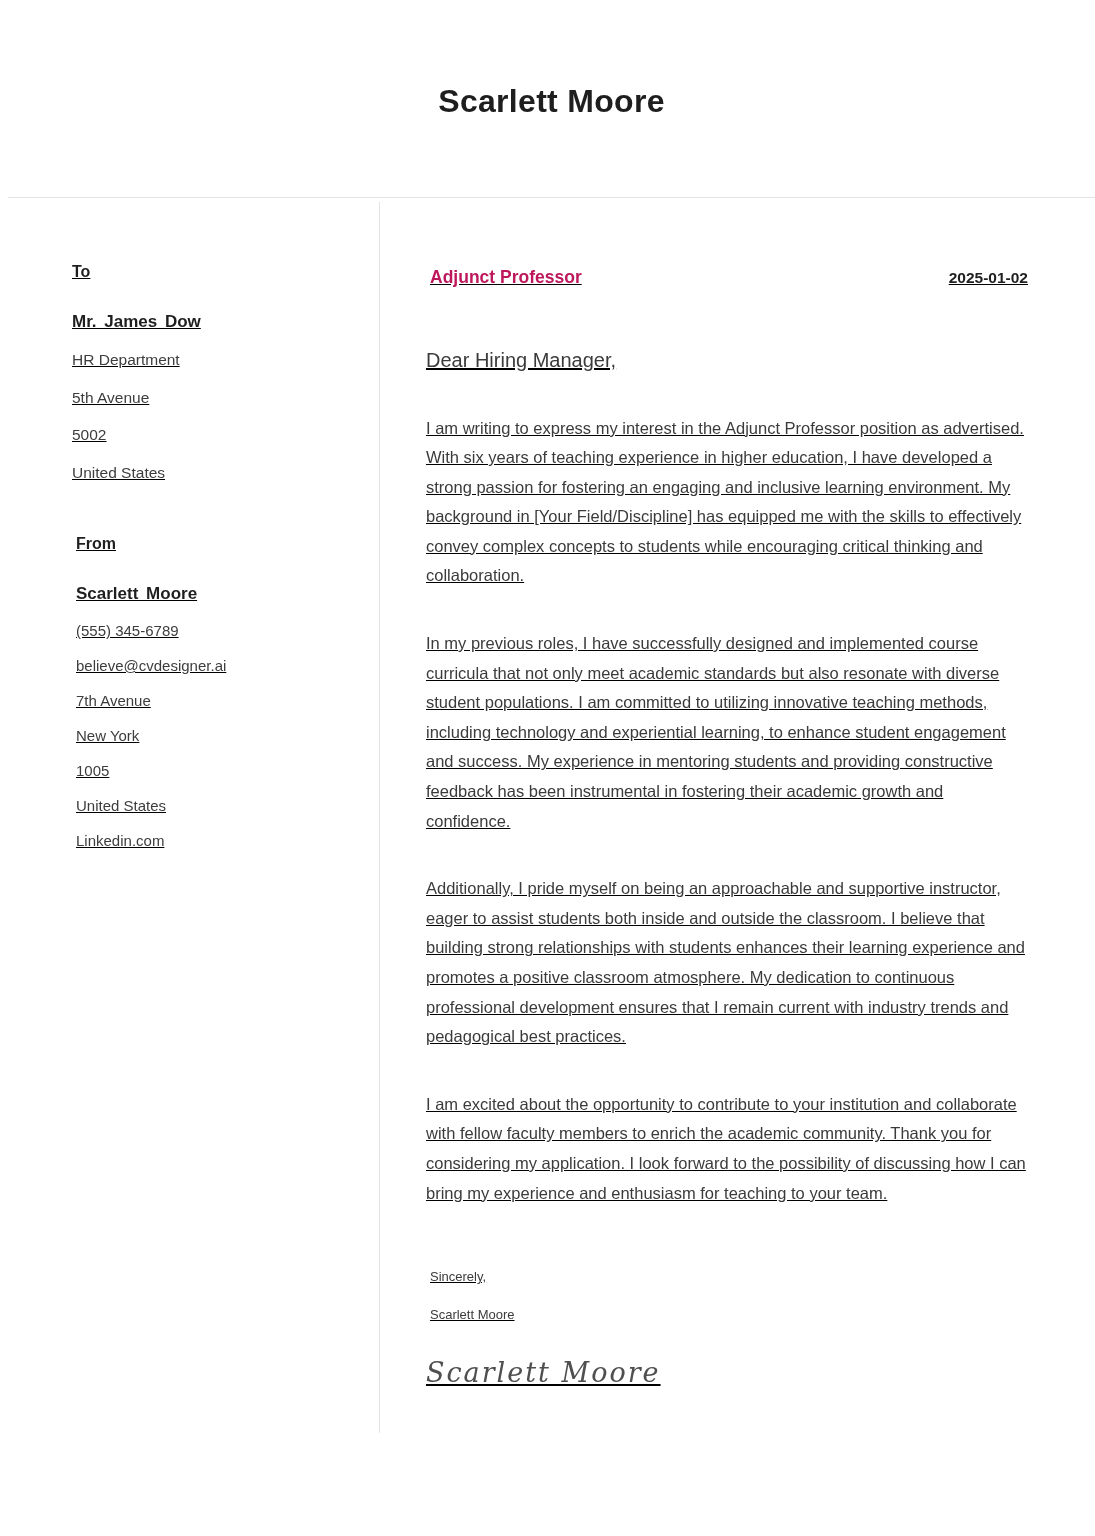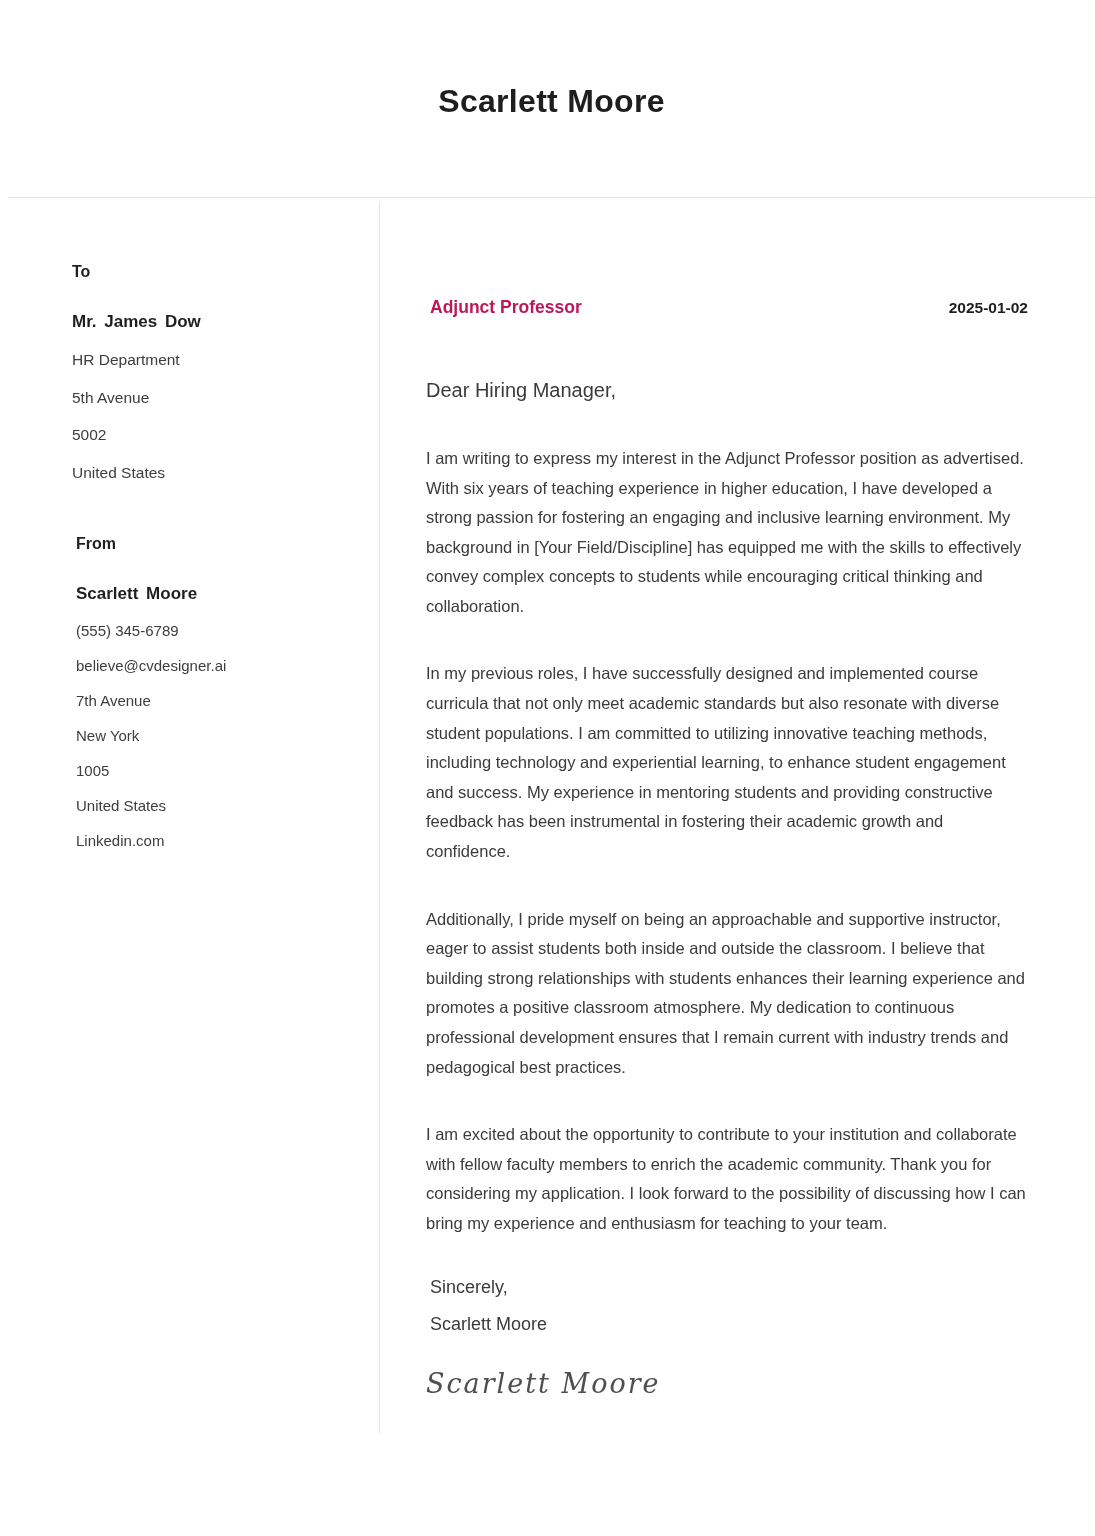--- a/index.html
+++ b/index.html
@@ -20,21 +20,21 @@
   }
   .page-title {
     font-size: 32px;
     font-weight: 700;
     color: #1e1e1e;
     letter-spacing: 0.3px;
     padding-top: 2px;
   }
 
   
-  .content { display: flex; align-items: center; }
+  .content { display: flex; align-items: flex-start; text-decoration: underline; }
 
   .sidebar {
     width: 368px;
     flex: 0 0 368px;
     height: 1231px;
     border-right: 1px solid #e4e4e4;
     padding: 57px 30px 0 56px;
   }
   .section-label {
     font-size: 16px;
@@ -85,22 +85,22 @@
     line-height: 29.5px;
     color: #3b3b3b;
   }
   .paragraph {
     margin-top: 30px;
     font-size: 16.5px;
     line-height: 29.6px;
     color: #3b3b3b;
   }
   .closing-block {
-    margin-top: 22px;
-    font-size: 18px;
+    margin-top: 42px;
+    font-size: 13px;
     line-height: 29.5px;
     color: #3b3b3b;
   }
   .signature {
     margin-top: 16px;
     font-family: "DejaVu Serif", serif;
     font-style: italic;
     font-size: 27px;
     color: #4f4f4f;
     letter-spacing: 2px;

